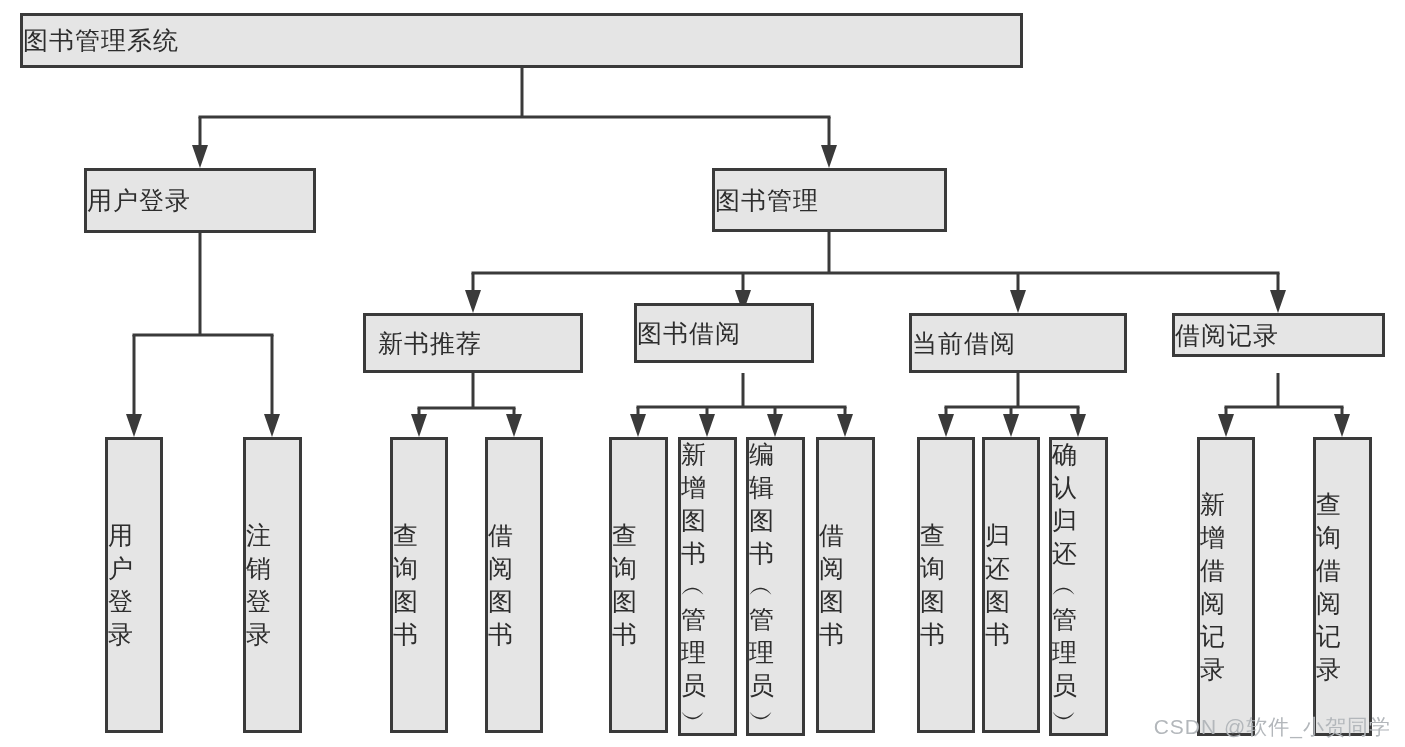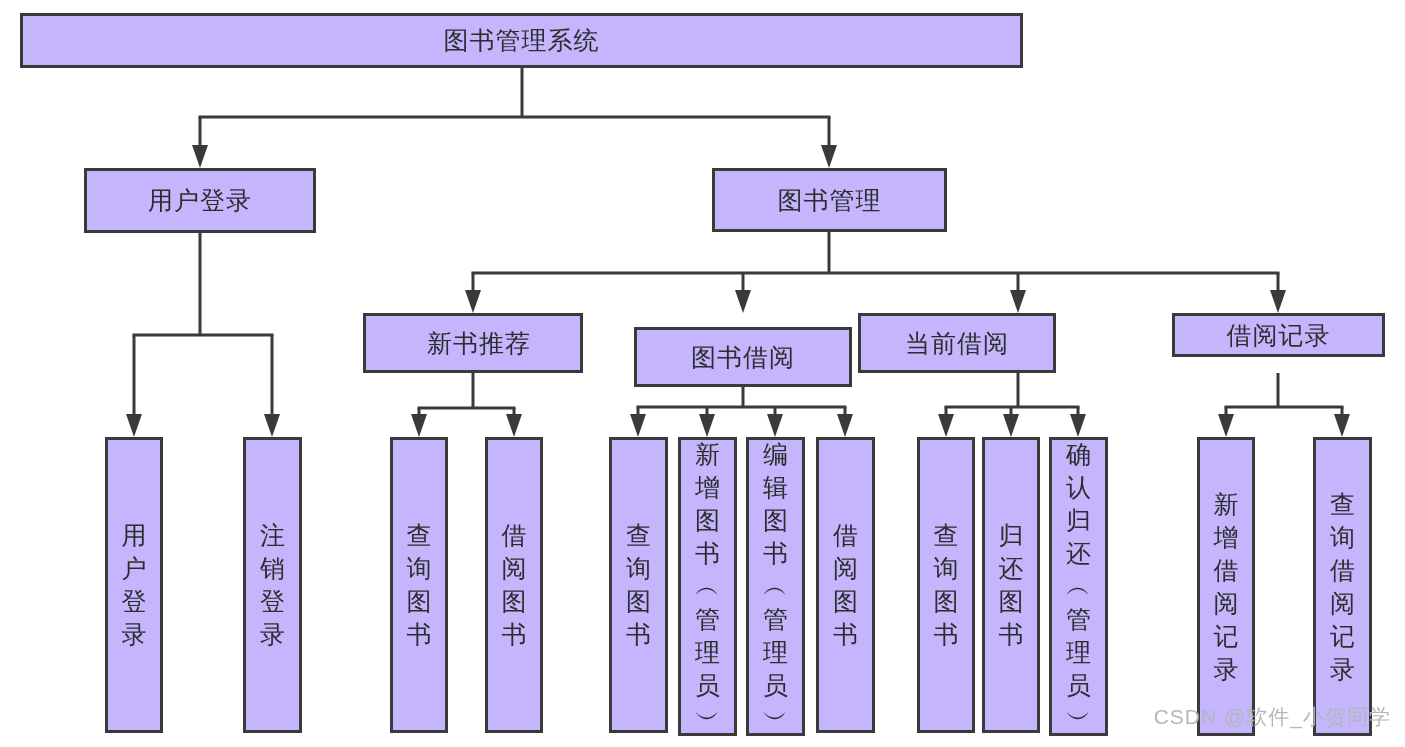--- a/index.html
+++ b/index.html
@@ -14,42 +14,41 @@
   #connectors {
     position: absolute;
     left: 0; top: 0;
     width: 1405px; height: 747px;
     z-index: 1;
   }
   .box {
     position: absolute;
     box-sizing: border-box;
     border: 3px solid #3a3a3a;
-    background: #c4b5fd;
+    background: #e5e5e5;
     display: flex;
     align-items: center;
-    justify-content: center;
     color: #2d2d2d;
     z-index: 2;
   }
   .hlabel {
     font-size: 25px;
     letter-spacing: 1px;
     white-space: nowrap;
   }
   .vlabel {
     font-size: 25px;
     line-height: 33px;
     text-align: center;
     letter-spacing: 0;
   }
   #watermark {
     position: absolute;
     right: 14px;
-    bottom: 16px;
+    bottom: 6px;
     font-size: 21px;
     color: #b3b7bb;
     z-index: 3;
     white-space: nowrap;
     letter-spacing: 1px;
     margin-top: 24px;
   }
 </style>
 </head>
 <body>
@@ -118,24 +117,24 @@
   <div class="box" style="left:712px; top:168px; width:235px; height:64px;">
     <span class="hlabel">图书管理</span>
   </div>
   <div class="box" style="left:84px; top:168px; width:232px; height:65px;">
     <span class="hlabel">用户登录</span>
   </div>
 
   <div class="box" style="left:363px; top:313px; width:220px; height:60px;padding-left:12px;">
     <span class="hlabel">新书推荐</span>
   </div>
-  <div class="box" style="left:634px; top:327px; width:218px; height:60px;">
+  <div class="box" style="left:634px; top:303px; width:180px; height:60px;">
     <span class="hlabel">图书借阅</span>
   </div>
-  <div class="box" style="left:858px; top:313px; width:198px; height:60px;">
+  <div class="box" style="left:909px; top:313px; width:218px; height:60px;">
     <span class="hlabel">当前借阅</span>
   </div>
   <div class="box" style="left:1172px; top:313px; width:213px; height:44px;">
     <span class="hlabel">借阅记录</span>
   </div>
 
   <div class="box" style="left:105px; top:437px; width:58px; height:296px;">
     <span class="vlabel">用<br>户<br>登<br>录</span>
   </div>
   <div class="box" style="left:243px; top:437px; width:59px; height:296px;">

